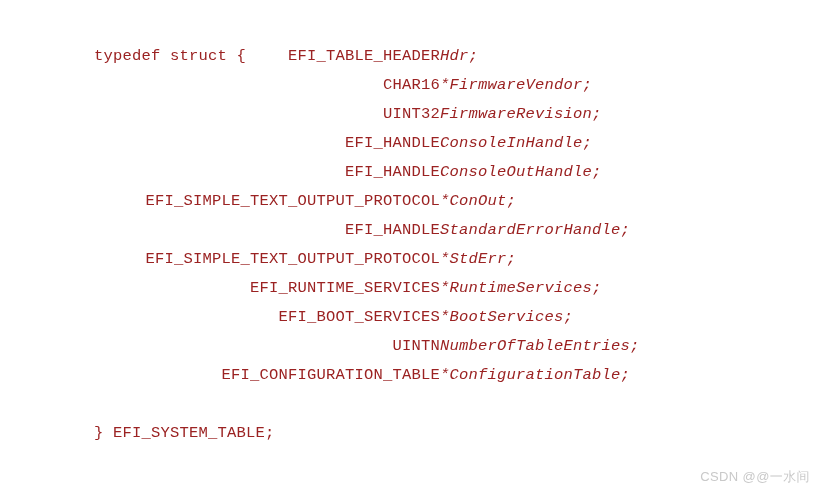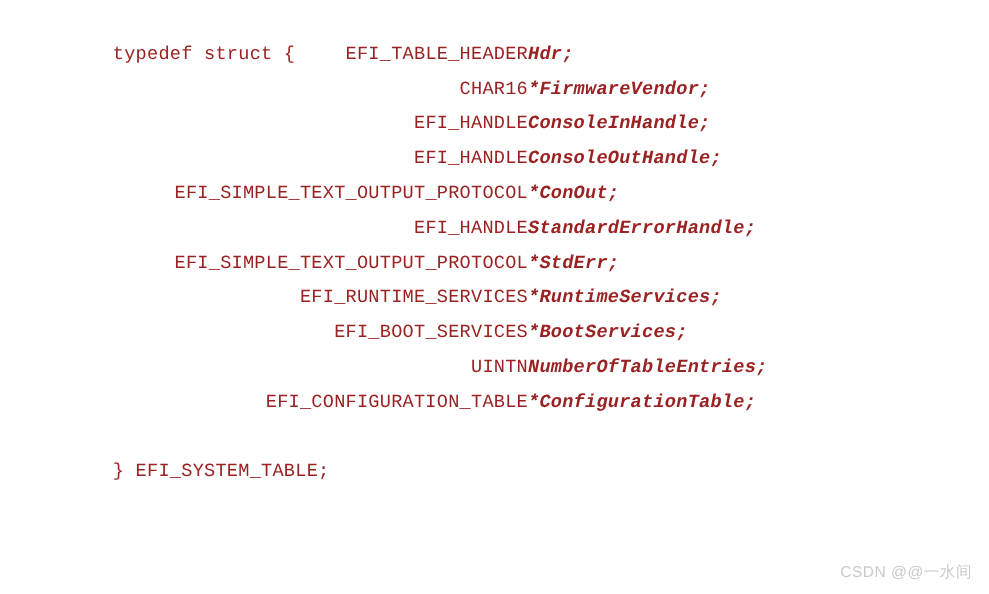--- a/index.html
+++ b/index.html
@@ -14,21 +14,21 @@
     height: 495px;
     background: #ffffff;
     overflow: hidden;
     font-family: "Liberation Mono", "DejaVu Sans Mono", monospace;
   }
 
   
   #code-listing {
     position: absolute;
     left: 0;
-    top: 2px;
+    top: 13px;
     width: 824px;
   }
 
   .code-line {
     display: block;
     height: 29px;
     line-height: 29px;
     white-space: pre;
     font-size: 15.5px;
     letter-spacing: 0.2px;
@@ -49,21 +49,21 @@
     font-style: normal;
     font-weight: 400;
     color: #9B2222;
     vertical-align: baseline;
     text-align: right;
   }
 
   .member-name {
     display: inline-block;
     font-style: italic;
-    font-weight: 700;
+    font-weight: 400;
     color: #9B2222;
     vertical-align: baseline;
   }
 
   .brace-text {
     font-style: normal;
     color: #9B2222;
   }
 
   
@@ -86,20 +86,21 @@
 
   <div id="code-listing">
 
     <div class="code-line brace-line">
       <span class="brace-text">typedef struct {</span>
     </div>
 
     <div id="member-lines">
         <div class="code-line member-line"><span class="type-name">EFI_TABLE_HEADER</span><span class="member-name">Hdr;</span></div>
         <div class="code-line member-line"><span class="type-name">CHAR16</span><span class="member-name">*FirmwareVendor;</span></div>
+        <div class="code-line member-line"><span class="type-name">UINT32</span><span class="member-name">FirmwareRevision;</span></div>
         <div class="code-line member-line"><span class="type-name">EFI_HANDLE</span><span class="member-name">ConsoleInHandle;</span></div>
         <div class="code-line member-line"><span class="type-name">EFI_HANDLE</span><span class="member-name">ConsoleOutHandle;</span></div>
         <div class="code-line member-line"><span class="type-name">EFI_SIMPLE_TEXT_OUTPUT_PROTOCOL</span><span class="member-name">*ConOut;</span></div>
         <div class="code-line member-line"><span class="type-name">EFI_HANDLE</span><span class="member-name">StandardErrorHandle;</span></div>
         <div class="code-line member-line"><span class="type-name">EFI_SIMPLE_TEXT_OUTPUT_PROTOCOL</span><span class="member-name">*StdErr;</span></div>
         <div class="code-line member-line"><span class="type-name">EFI_RUNTIME_SERVICES</span><span class="member-name">*RuntimeServices;</span></div>
         <div class="code-line member-line"><span class="type-name">EFI_BOOT_SERVICES</span><span class="member-name">*BootServices;</span></div>
         <div class="code-line member-line"><span class="type-name">UINTN</span><span class="member-name">NumberOfTableEntries;</span></div>
         <div class="code-line member-line"><span class="type-name">EFI_CONFIGURATION_TABLE</span><span class="member-name">*ConfigurationTable;</span></div>
       </div>

